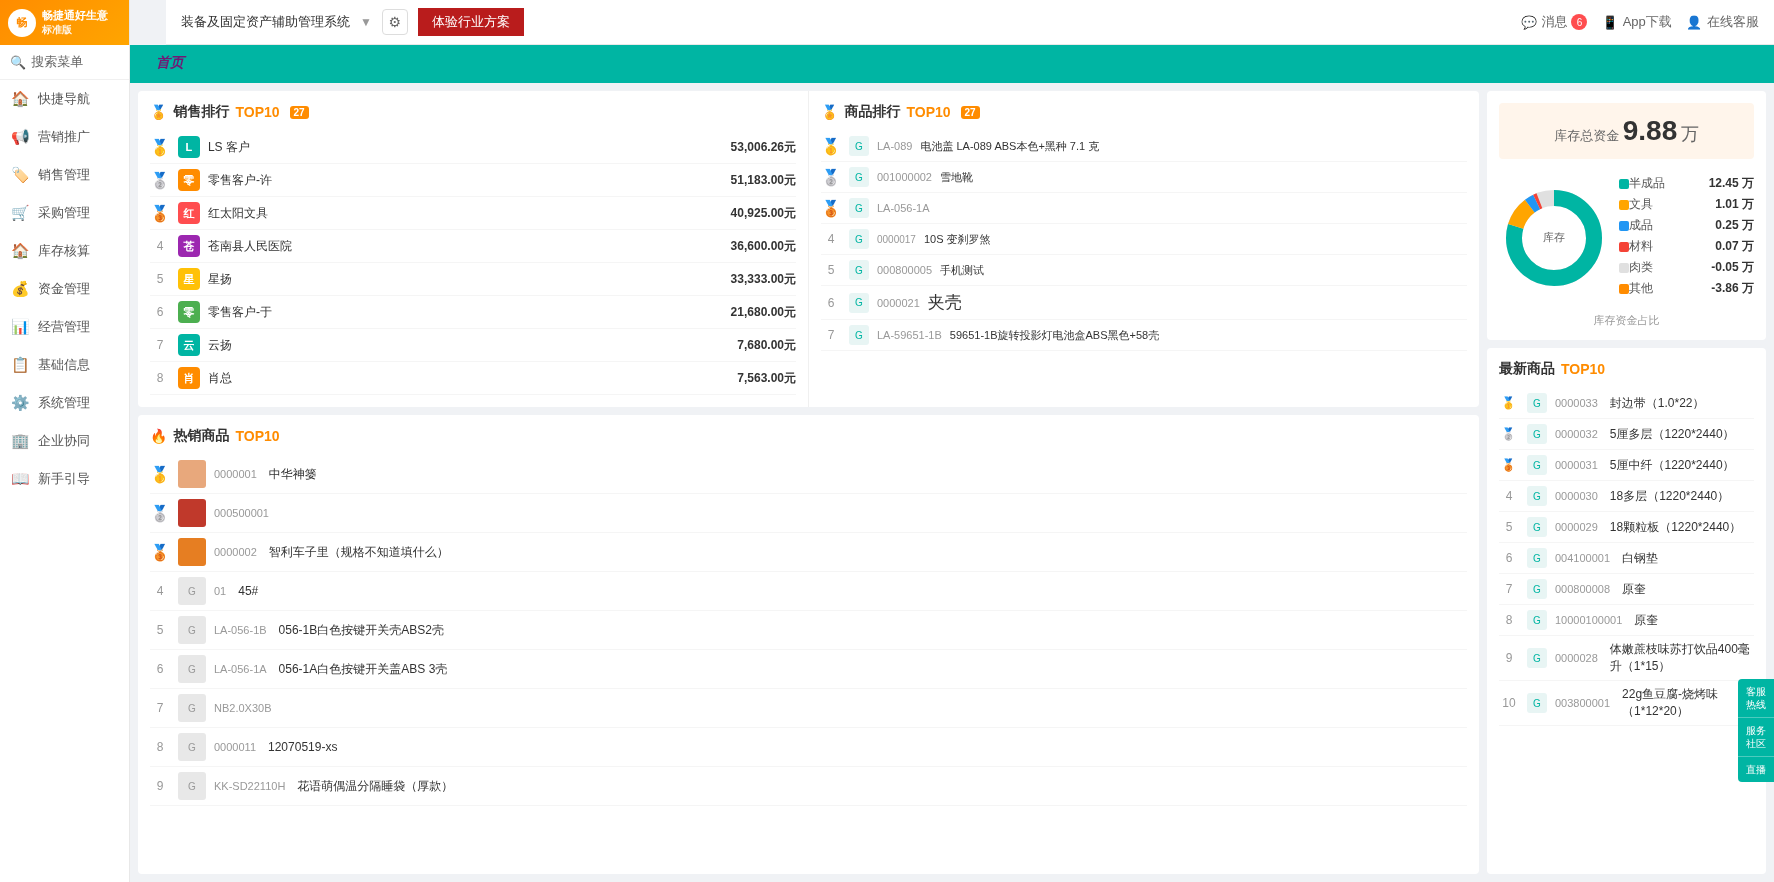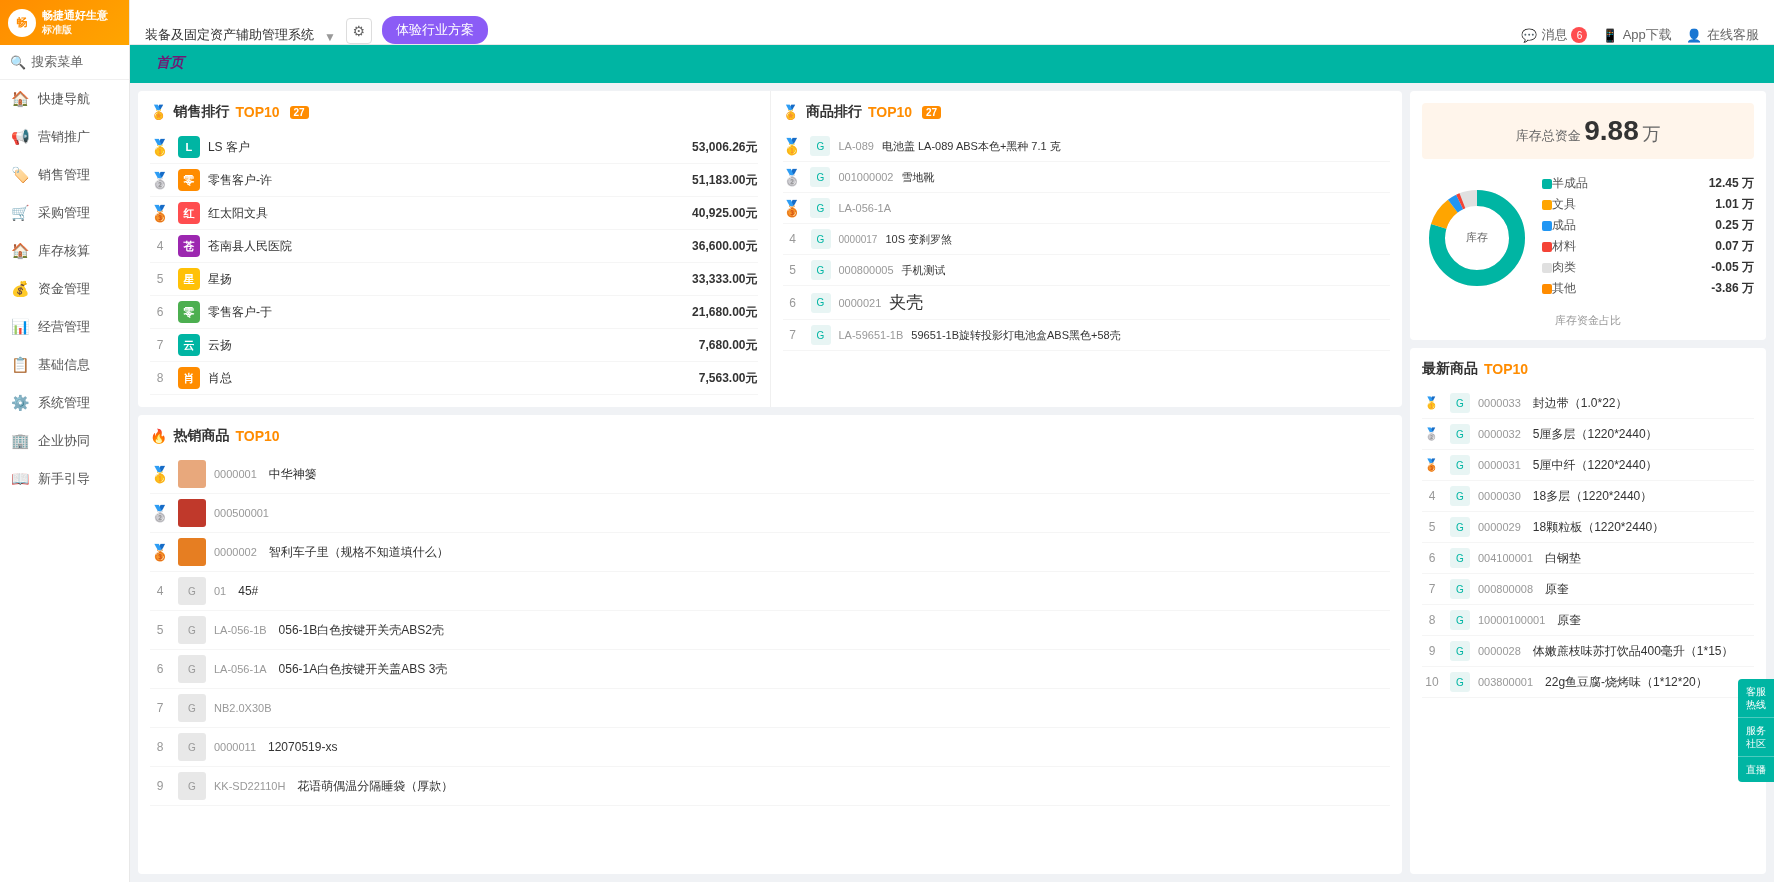--- a/index.html
+++ b/index.html
@@ -59,41 +59,42 @@
       flex: 1;
       display: flex;
       flex-direction: column;
       overflow: hidden;
     }
 
     
     .topbar {
       background: #fff;
       height: 45px;
-      display: flex; align-items: flex-end;
+      display: flex; align-items: center;
       padding: 0 15px;
       gap: 10px;
       border-bottom: 1px solid #e8e8e8;
       flex-shrink: 0;
+      margin-left: 36px;
     }
     .topbar-system-name {
       font-size: 13px; color: #333;
     }
     .topbar-dropdown {
       color: #999; font-size: 12px; cursor: pointer;
     }
     .topbar-settings {
       width: 26px; height: 26px;
       border: 1px solid #ddd; border-radius: 4px;
       display: flex; align-items: center; justify-content: center;
       cursor: pointer; color: #666; font-size: 14px;
     }
     .topbar-trial-btn {
-      background: #8b5cf6; color: #fff;
-      border: none; border-radius: 13px;
+      background: #b91c1c; color: #fff;
+      border: none; border-radius: 0;
       padding: 5px 14px; cursor: pointer; font-size: 13px;
     }
     .topbar-right {
       margin-left: auto;
       display: flex; align-items: center; gap: 15px; color: #666; font-size: 13px;
     }
     .topbar-right-item {
       display: flex; align-items: center; gap: 4px; cursor: pointer;
     }
     .badge-red {
@@ -128,21 +129,21 @@
       background: #f0f2f5;
       gap: 8px;
       padding: 8px;
     }
     .col-middle {
       flex: 1;
       display: flex; flex-direction: column; gap: 8px;
       overflow-y: auto;
     }
     .col-right {
-      width: 356px;
+      width: 279px;
       flex-shrink: 0;
       display: flex; flex-direction: column; gap: 8px;
       overflow-y: auto;
     }
 
     .card {
       background: #fff;
       border-radius: 4px;
       padding: 12px;
       overflow: hidden;

